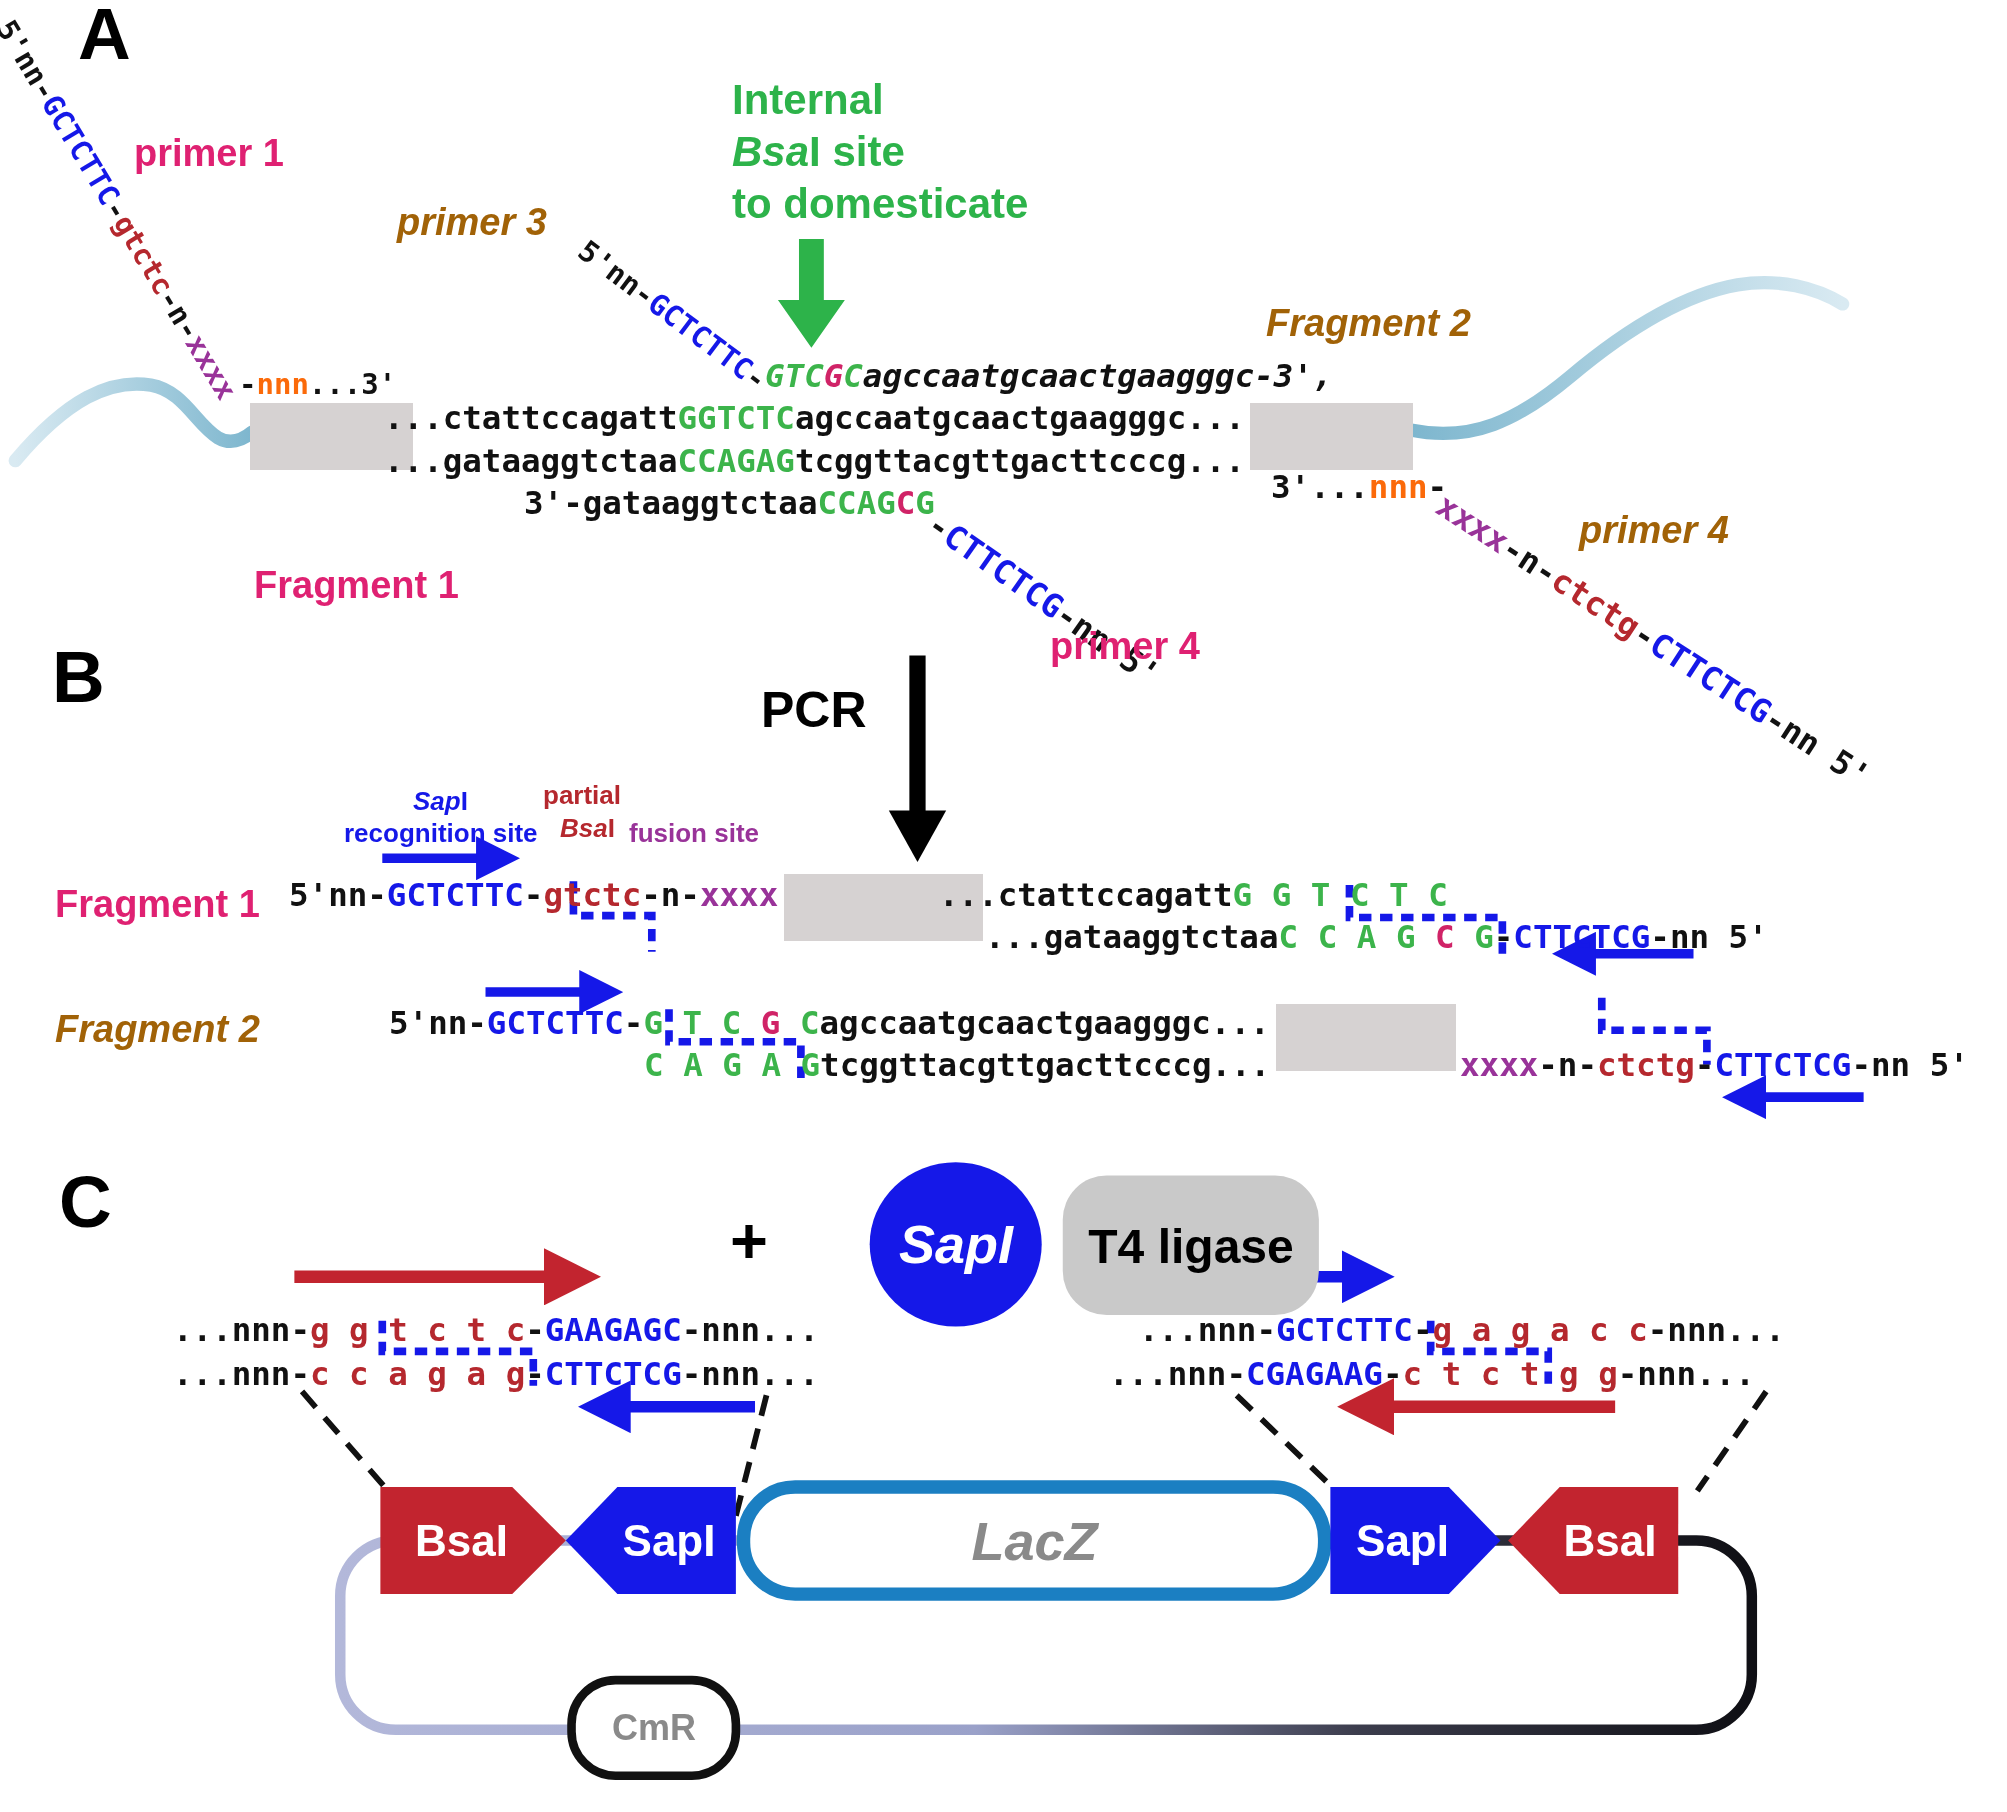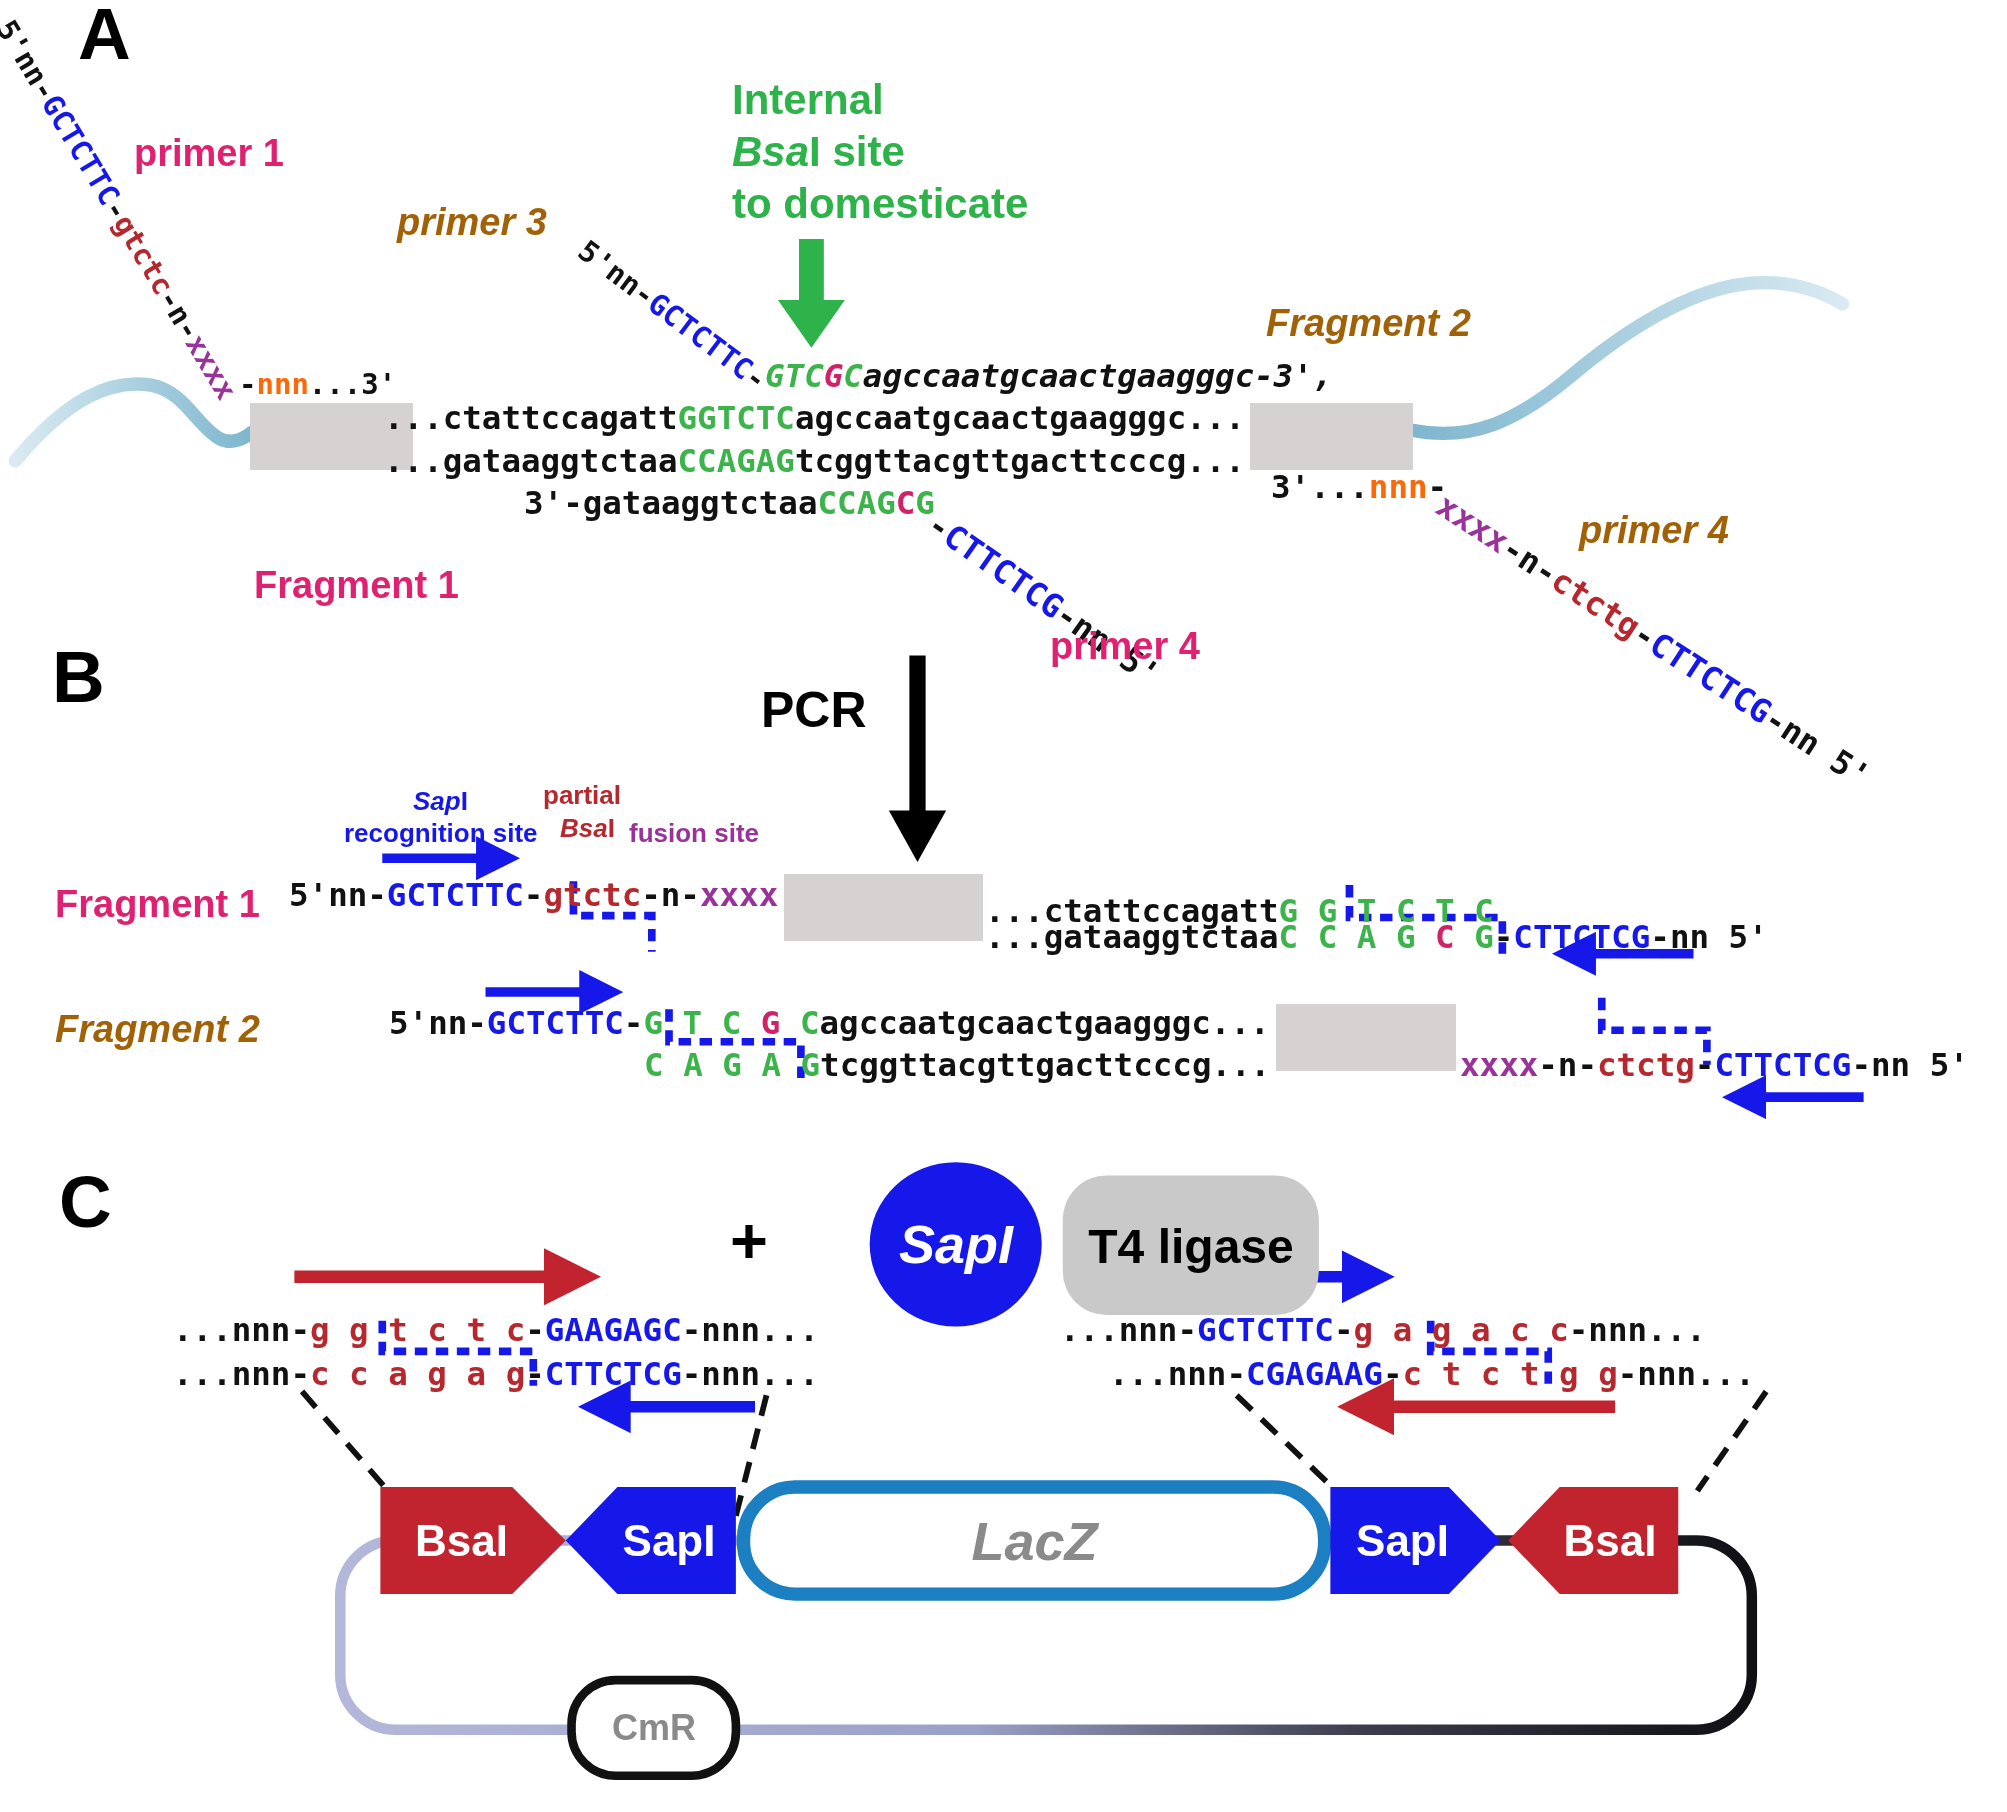--- a/index.html
+++ b/index.html
@@ -139,37 +139,37 @@
 
   <div class="lbl blue-lbl" style="left:413px;top:786px;"><i>Sap</i><span>I</span></div>
   <div class="lbl blue-lbl" style="left:344px;top:818px;">recognition site</div>
   <div class="lbl red-lbl" style="left:543px;top:780px;">partial</div>
   <div class="lbl red-lbl" style="left:560px;top:813px;"><i>Bsa</i><span>I</span></div>
   <div class="lbl purple-lbl" style="left:629px;top:818px;">fusion site</div>
 
   <div class="lbl pink" style="left:55px;top:883px;">Fragment 1</div>
   <div class="seq" style="left:289px;top:878px;"><span class="tk-k">5'nn-</span><span class="tk-b">GCTCTTC</span><span class="tk-k">-</span><span class="tk-r">gtctc</span><span class="tk-k">-n-</span><span class="tk-p">xxxx</span></div>
   <div class="graybox" style="left:784px;top:874px;width:199px;height:67px;"></div>
-  <div class="seq" style="left:985px;top:878px;margin-top:16px;"><span class="tk-k">...ctattccagatt</span><span class="tk-g">G G T C T C</span></div>
+  <div class="seq" style="left:939px;top:878px;"><span class="tk-k">...ctattccagatt</span><span class="tk-g">G G T C T C</span></div>
   <div class="seq" style="left:985px;top:920px;"><span class="tk-k">...gataaggtctaa</span><span class="tk-g">C C A G </span><span class="tk-c">C</span><span class="tk-g"> G</span><span class="tk-k">-</span><span class="tk-b">CTTCTCG</span><span class="tk-k">-nn 5'</span></div>
 
   <div class="lbl brown" style="left:55px;top:1008px;">Fragment 2</div>
   <div class="seq" style="left:389px;top:1006px;"><span class="tk-k">5'nn-</span><span class="tk-b">GCTCTTC</span><span class="tk-k">-</span><span class="tk-g">G T C </span><span class="tk-c">G</span><span class="tk-g"> C</span><span class="tk-k">agccaatgcaactgaagggc...</span></div>
   <div class="seq" style="left:644px;top:1048px;"><span class="tk-g">C A G A G</span><span class="tk-k">tcggttacgttgacttcccg...</span></div>
   <div class="graybox" style="left:1276px;top:1004px;width:180px;height:67px;"></div>
   <div class="seq" style="left:1460px;top:1048px;"><span class="tk-p">xxxx</span><span class="tk-k">-n-</span><span class="tk-r">ctctg</span><span class="tk-k">-</span><span class="tk-b">CTTCTCG</span><span class="tk-k">-nn 5'</span></div>
 
   <div class="panel-letter" style="left:59px;top:1160px;">C</div>
   <div class="lbl" style="left:730px;top:1203px;font-size:65px;color:#000;">+</div>
   <div class="boxlbl" style="left:870px;top:1162px;width:172px;height:164px;font-size:54px;font-style:italic;">SapI</div>
   <div class="boxlbl" style="left:1063px;top:1176px;width:256px;height:140px;font-size:48px;color:#000;">T4 ligase</div>
 
   <div class="seq" style="left:173px;top:1313px;"><span class="tk-k">...nnn-</span><span class="tk-r">g g t c t c</span><span class="tk-k">-</span><span class="tk-b">GAAGAGC</span><span class="tk-k">-nnn...</span></div>
   <div class="seq" style="left:173px;top:1357px;"><span class="tk-k">...nnn-</span><span class="tk-r">c c a g a g</span><span class="tk-k">-</span><span class="tk-b">CTTCTCG</span><span class="tk-k">-nnn...</span></div>
-  <div class="seq" style="left:1060px;top:1313px;"><span class="tk-k">...nnn-</span><span class="tk-b">GCTCTTC</span><span class="tk-k">-</span><span class="tk-r">g a g a c c</span><span class="tk-k">-nnn...</span></div>
+  <div class="seq" style="left:1139px;top:1313px;"><span class="tk-k">...nnn-</span><span class="tk-b">GCTCTTC</span><span class="tk-k">-</span><span class="tk-r">g a g a c c</span><span class="tk-k">-nnn...</span></div>
   <div class="seq" style="left:1109px;top:1357px;"><span class="tk-k">...nnn-</span><span class="tk-b">CGAGAAG</span><span class="tk-k">-</span><span class="tk-r">c t c t g g</span><span class="tk-k">-nnn...</span></div>
 
   <div class="boxlbl" style="left:380px;top:1487px;width:163px;height:107px;">BsaI</div>
   <div class="boxlbl" style="left:602px;top:1487px;width:134px;height:107px;">SapI</div>
   <div class="boxlbl" style="left:744px;top:1487px;width:581px;height:107px;font-size:54px;color:#8a8a8a;font-style:italic;">LacZ</div>
   <div class="boxlbl" style="left:1331px;top:1487px;width:143px;height:107px;">SapI</div>
   <div class="boxlbl" style="left:1541px;top:1487px;width:138px;height:107px;">BsaI</div>
   <div class="boxlbl" style="left:572px;top:1680px;width:164px;height:96px;font-size:36px;color:#8a8a8a;">CmR</div>
 
 </div>

